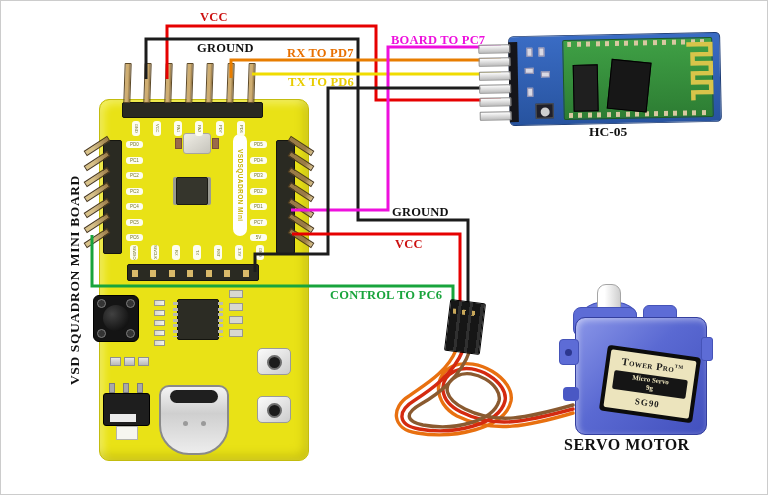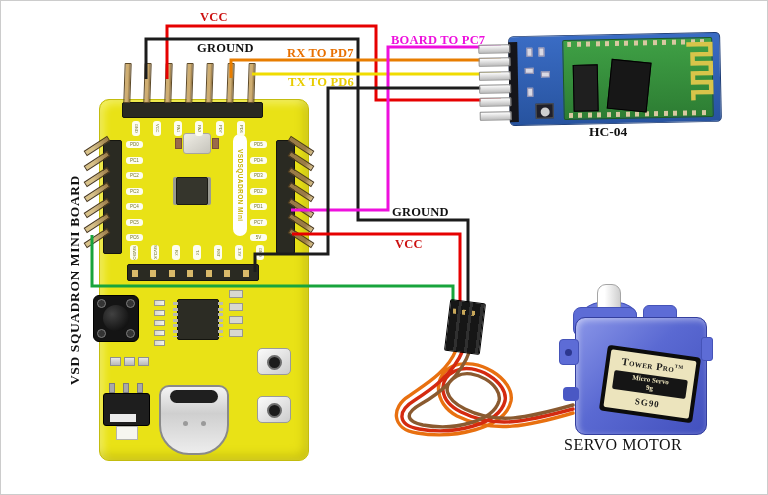--- a/index.html
+++ b/index.html
@@ -110,21 +110,21 @@
   .sv-panel{left:50px;top:72px;width:94px;height:66px;background:#0c0c0c;border-radius:4px;
         transform:rotate(8deg);padding:4px;}
   .sv-label{position:static;display:flex;flex-direction:column;align-items:center;justify-content:space-evenly;
         width:100%;height:100%;background:#ece4bd;border-radius:2px;}
   .sv-label *{position:static;}
   .sv-brand{font-weight:bold;font-size:10.5px;color:#1a1a1a;font-variant:small-caps;letter-spacing:.5px;}
   .sv-brand sup{font-size:5px;}
   .sv-strip{background:#151515;color:#ece4bd;width:86%;text-align:center;font-size:7px;line-height:1.2;
         border-radius:2px;padding:1px 0;font-weight:bold;}
   .sv-model{font-weight:bold;font-size:9px;color:#1a1a1a;letter-spacing:1px;}
-  .servo-label{position:absolute;left:563px;top:435px;z-index:5;font-weight:normal;font-size:16px;letter-spacing:.5px;color:#111;}
+  .servo-label{position:absolute;left:563px;top:435px;z-index:5;font-weight:bold;font-size:16px;letter-spacing:.5px;color:#111;}
 </style>
 </head>
 <body>
 
 <div id="stage">
 
   <div class="board">
     <div class="hdr hdr-top"></div>
     <div class="pin-v" style="left:24px"></div>
     <div class="pin-v" style="left:44px"></div>
@@ -285,21 +285,21 @@
     </svg>
     <div class="hc-bit" style="left:18px;top:12px;width:6px;height:9px"></div>
     <div class="hc-bit" style="left:30px;top:12px;width:6px;height:9px"></div>
     <div class="hc-bit" style="left:16px;top:32px;width:9px;height:6px"></div>
     <div class="hc-bit" style="left:32px;top:36px;width:9px;height:6px"></div>
     <div class="hc-bit" style="left:18px;top:52px;width:6px;height:9px"></div>
     <div class="hc-btn">
         <i></i>
       </div>
   </div>
-  <div class="hc05-label">HC-04</div>
+  <div class="hc05-label">HC-05</div>
 
   <div class="servo">
     <div class="sv-shaft-base"></div>
     <div class="sv-shaft"></div>
     <div class="sv-tophouse"></div>
     <div class="sv-bump"></div>
     <div class="sv-body"></div>
     <div class="sv-flangeL"></div>
     <div class="sv-flangeR"></div>
     <div class="sv-nub"></div>
@@ -335,13 +335,14 @@
 
   <div class="sconn"></div>
 
 <div class="wire-label" style="left: 199px; top: 9px; color: rgb(204, 17, 17);">VCC</div>
     <div class="wire-label" style="left: 196px; top: 40px; color: rgb(17, 17, 17);">GROUND</div>
     <div class="wire-label" style="left: 286px; top: 45px; color: rgb(232, 112, 0);">RX TO PD7</div>
     <div class="wire-label" style="left: 287px; top: 74px; color: rgb(232, 204, 0);">TX TO PD6</div>
     <div class="wire-label" style="left: 390px; top: 32px; color: rgb(238, 16, 221);">BOARD TO PC7</div>
     <div class="wire-label" style="left: 391px; top: 204px; color: rgb(17, 17, 17);">GROUND</div>
     <div class="wire-label" style="left: 394px; top: 236px; color: rgb(204, 17, 17);">VCC</div>
+    <div class="wire-label" style="left: 329px; top: 287px; color: rgb(24, 164, 60);">CONTROL TO PC6</div>
   </div>
 
 </body></html>

